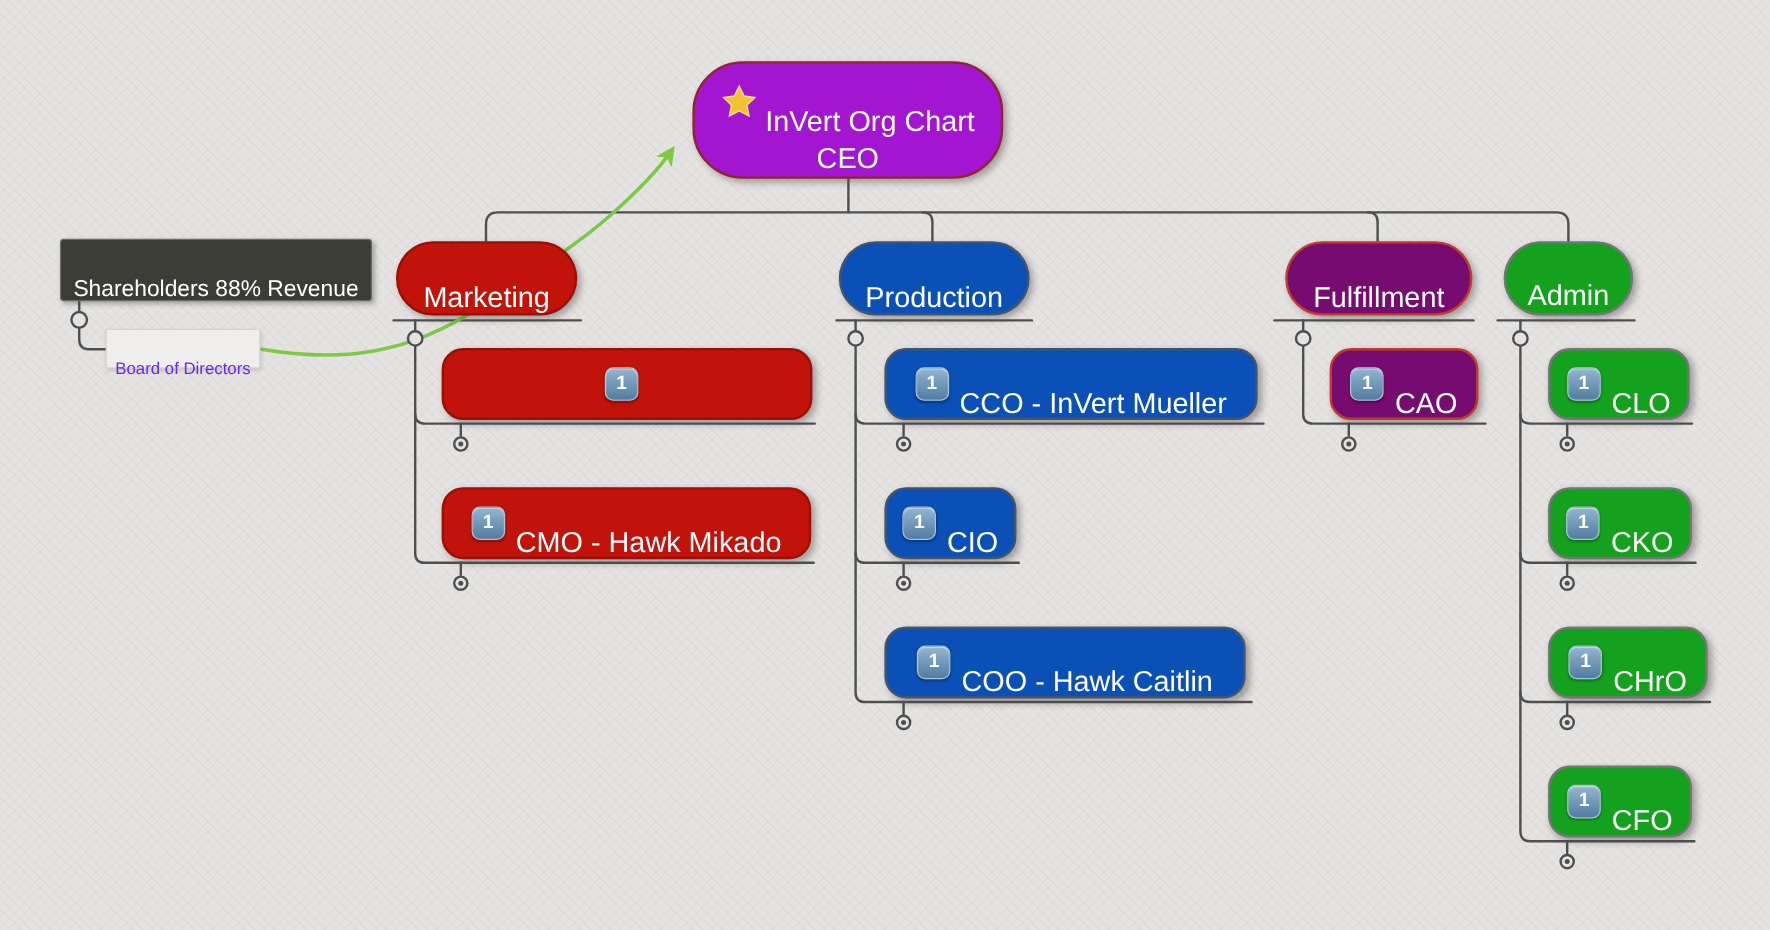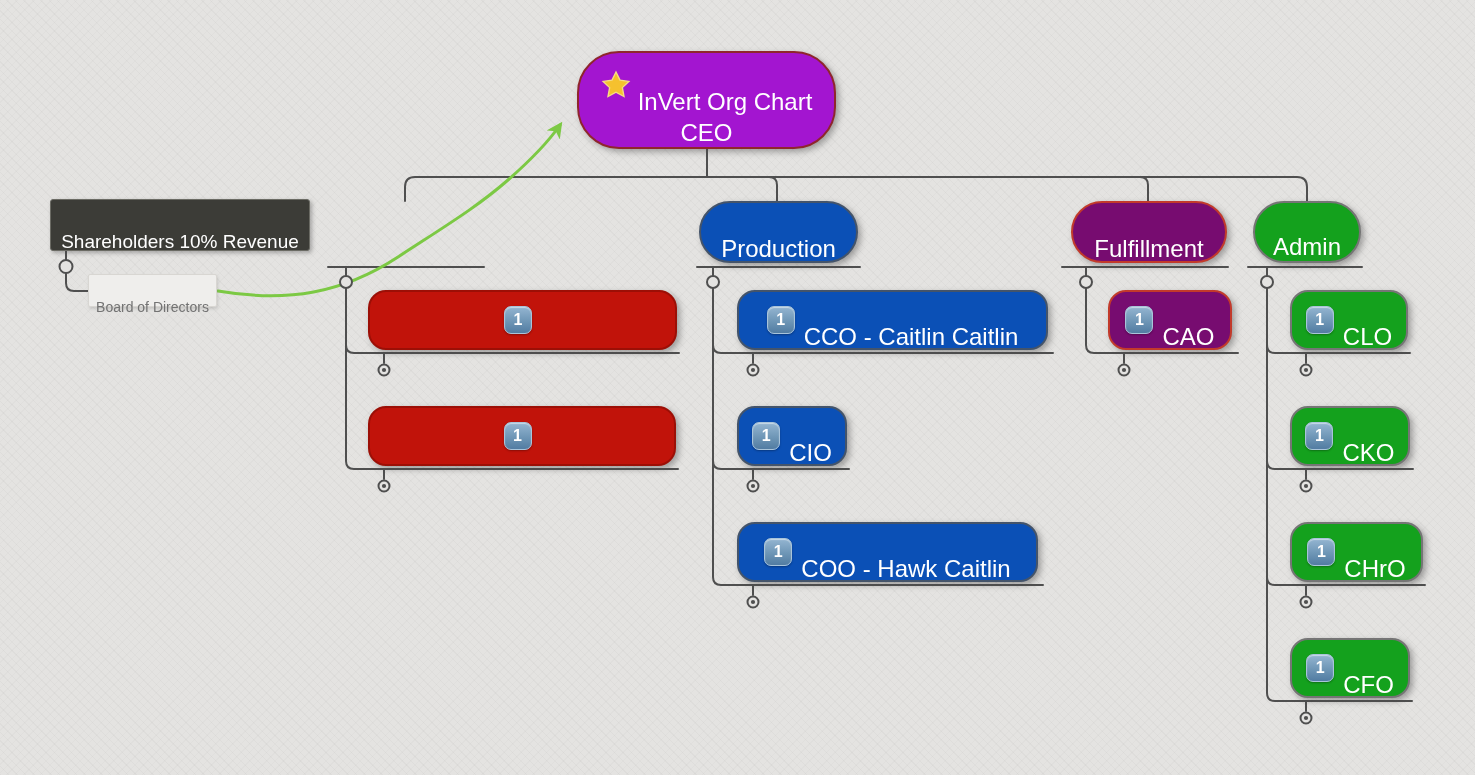--- a/index.html
+++ b/index.html
@@ -158,46 +158,50 @@
     <div class="ceo-line1">
       <svg class="star" width="30" height="30" viewBox="0 0 24 24">
         <path d="M12 1.6 L15.2 8.1 L22.3 9.1 L17.1 14.1 L18.4 21.2 L12 17.8 L5.6 21.2 L6.9 14.1 L1.7 9.1 L8.8 8.1 Z" fill="#f5c12e" stroke="#f6dd85" stroke-width="1.1"></path>
       </svg>
       <span class="lbl">InVert Org Chart</span>
     </div>
     <div>CEO</div>
   </div>
 
   <div class="node darkbox" style="left: 50px; top: 199px; width: 260px; height: 52px; background: rgb(60, 60, 55); border-color: rgb(107, 107, 100);">
-    <span class="lbl">Shareholders 10% Revenue</span>
-  </div>
-  <div class="node notebox" style="left: 88px; top: 274px; width: 129px; height: 33px; color: #737373; background: rgb(239, 238, 236); border-color: rgb(216, 214, 210);">
+    <span class="lbl">Shareholders 88% Revenue</span>
+  </div>
+  <div class="node notebox" style="left: 88px; top: 274px; width: 129px; height: 33px; color: #6d28d9; background: rgb(239, 238, 236); border-color: rgb(216, 214, 210);">
     <span class="lbl">Board of Directors</span>
   </div>
 
+  <div class="node pill" style="left: 330px; top: 201px; width: 151px; height: 62px; background: rgb(193, 19, 10); border-color: rgb(156, 15, 6);">
+    <span class="lbl">Marketing</span>
+  </div>
   <div class="node pill" style="left: 699px; top: 201px; width: 159px; height: 62px; background: rgb(11, 80, 182); border-color: rgb(68, 84, 106);">
     <span class="lbl">Production</span>
   </div>
   <div class="node pill" style="left: 1071px; top: 201px; width: 156px; height: 62px; background: rgb(119, 12, 112); border-color: rgb(194, 58, 43);">
     <span class="lbl">Fulfillment</span>
   </div>
   <div class="node pill" style="left: 1253px; top: 201px; width: 108px; height: 62px; background: rgb(20, 161, 29); border-color: rgb(117, 117, 117); align-items: flex-end;">
     <span class="lbl">Admin</span>
   </div>
 
   <div class="node child" style="left: 368px; top: 290px; width: 309px; height: 60px; background: rgb(193, 19, 10); border-color: rgb(156, 15, 6);">
     <span class="keycap">1</span>
   </div>
   <div class="node child" style="left: 368px; top: 406px; width: 308px; height: 60px; background: rgb(193, 19, 10); border-color: rgb(156, 15, 6);">
     <span class="keycap">1</span>
+    <span class="lbl">CMO - Hawk Mikado</span>
   </div>
 
   <div class="node child" style="left: 737px; top: 290px; width: 311px; height: 60px; background: rgb(11, 80, 182); border-color: rgb(68, 84, 106);">
     <span class="keycap">1</span>
-    <span class="lbl">CCO - Caitlin Caitlin</span>
+    <span class="lbl">CCO - InVert Mueller</span>
   </div>
   <div class="node child" style="left: 737px; top: 406px; width: 110px; height: 60px; background: rgb(11, 80, 182); border-color: rgb(68, 84, 106);">
     <span class="keycap">1</span>
     <span class="lbl">CIO</span>
   </div>
   <div class="node child" style="left: 737px; top: 522px; width: 301px; height: 60px; background: rgb(11, 80, 182); border-color: rgb(68, 84, 106);">
     <span class="keycap">1</span>
     <span class="lbl">COO - Hawk Caitlin</span>
   </div>
 

